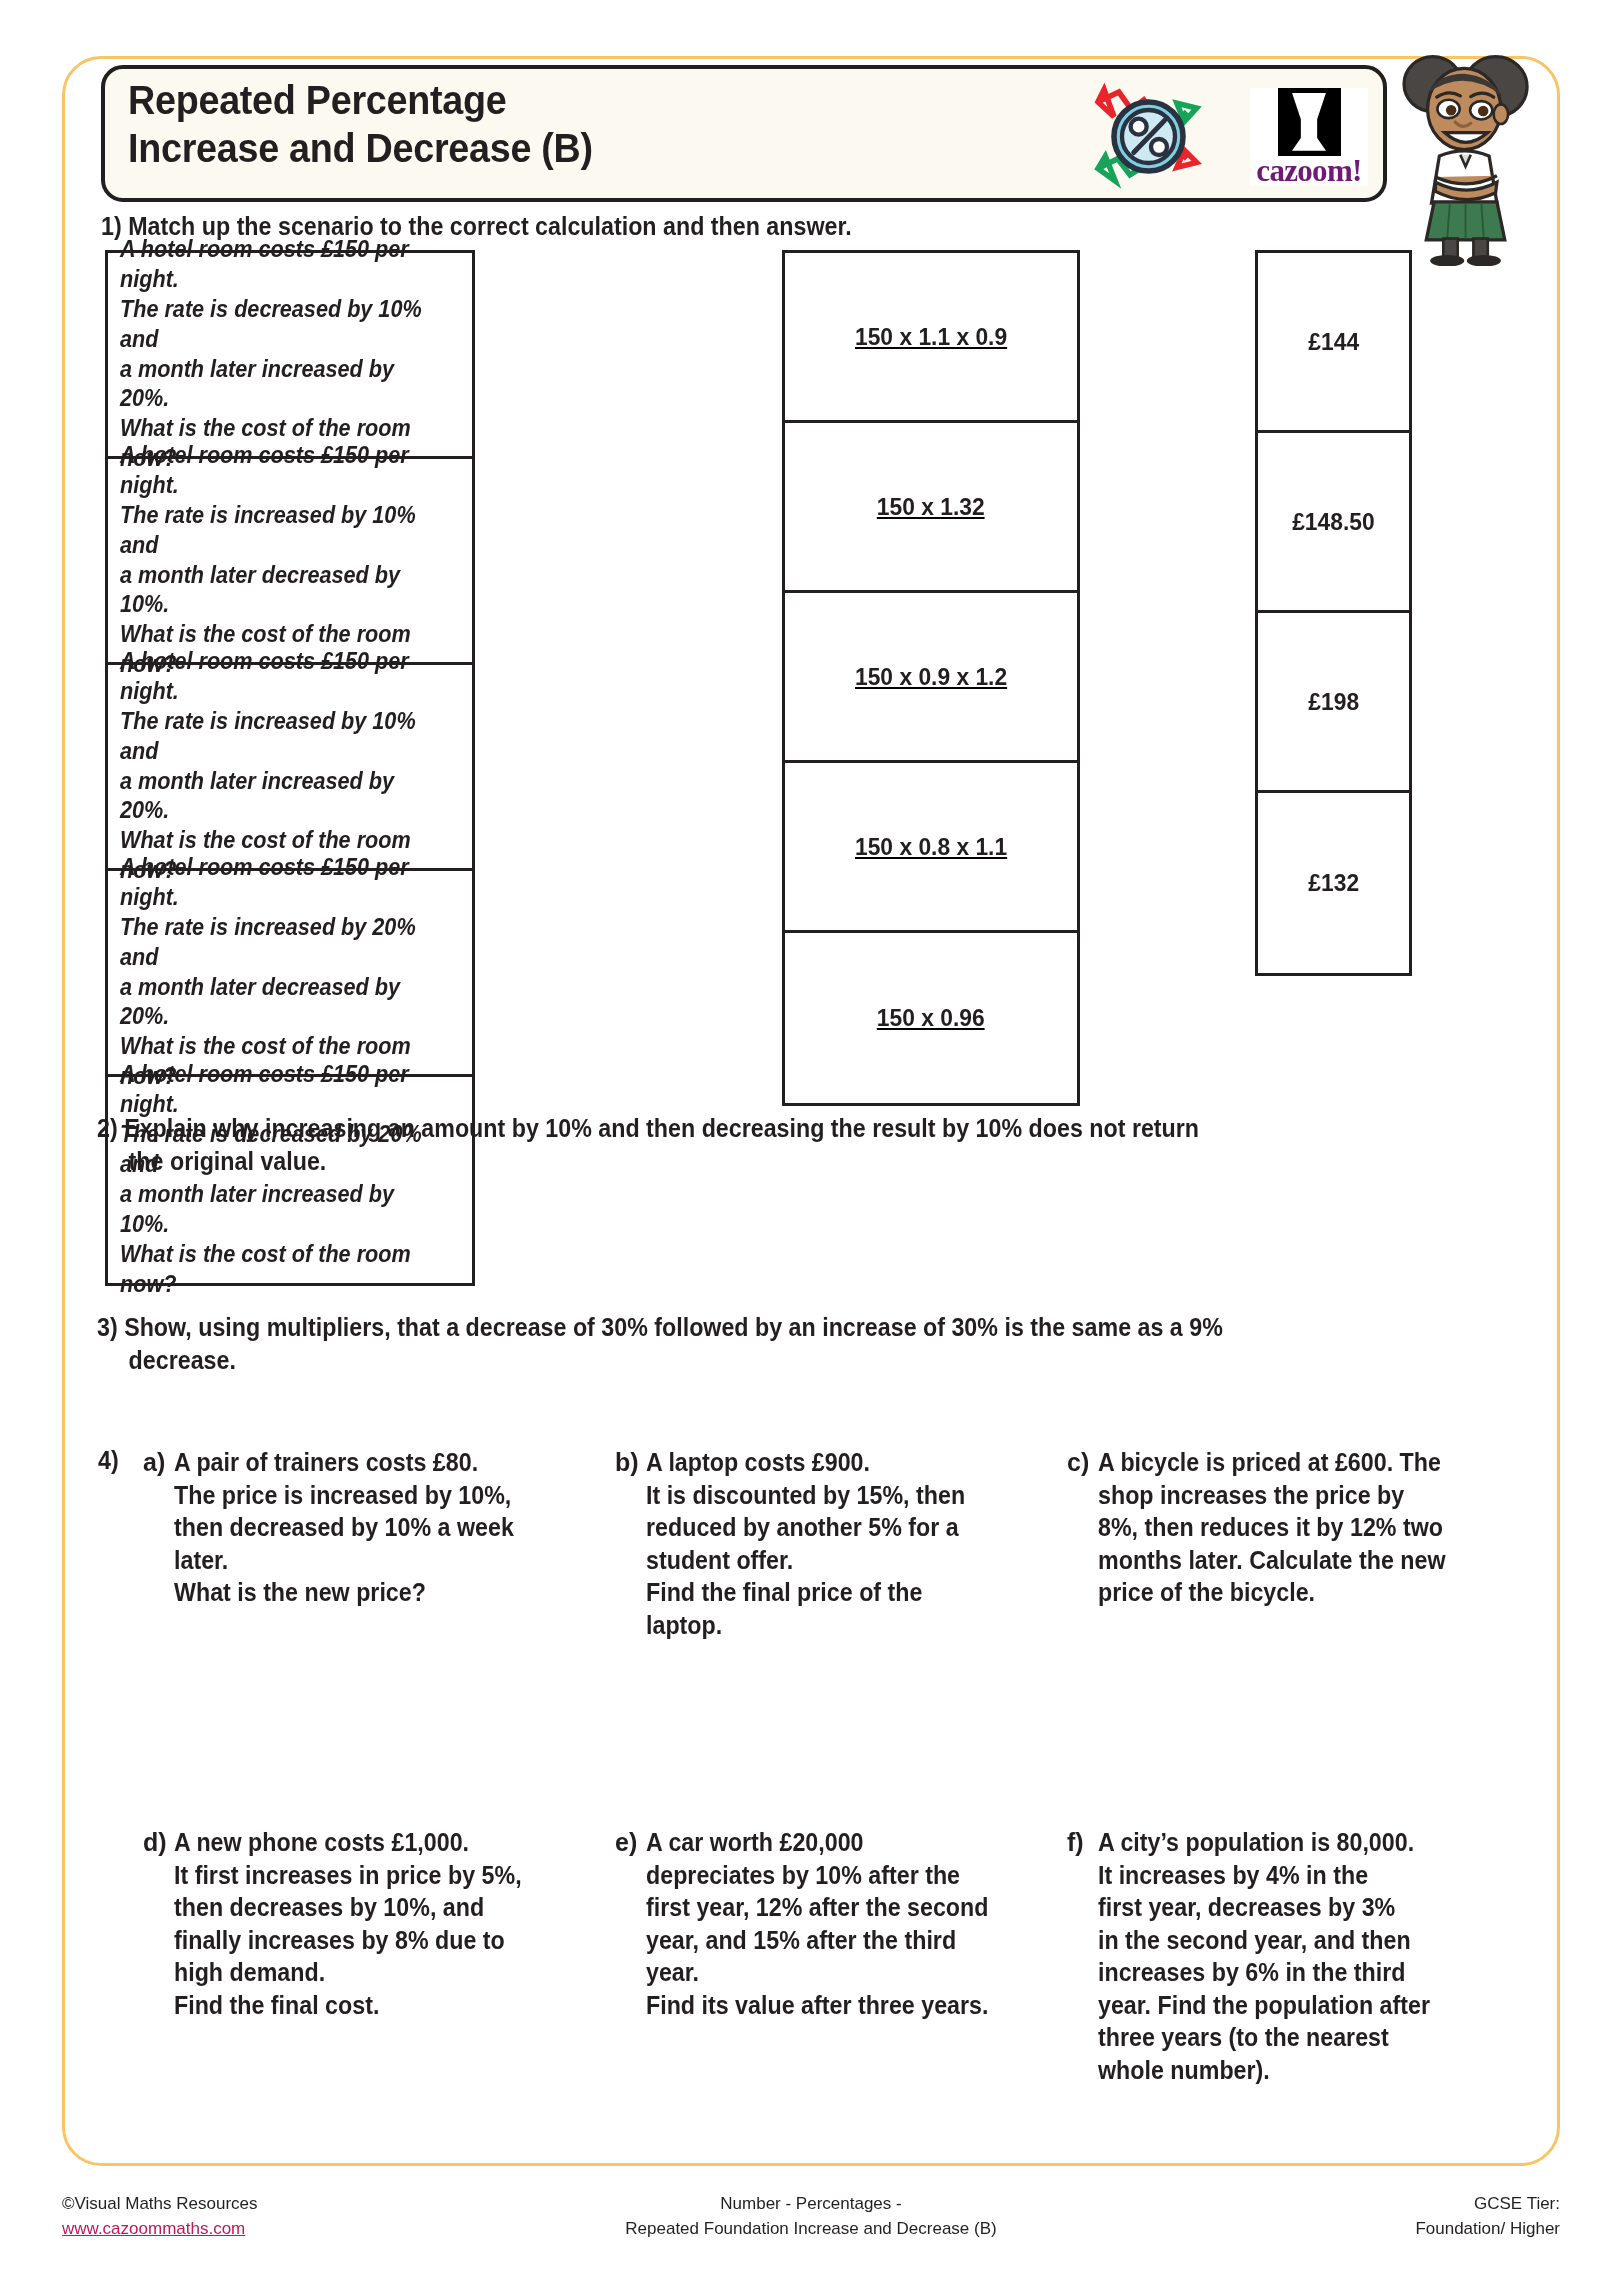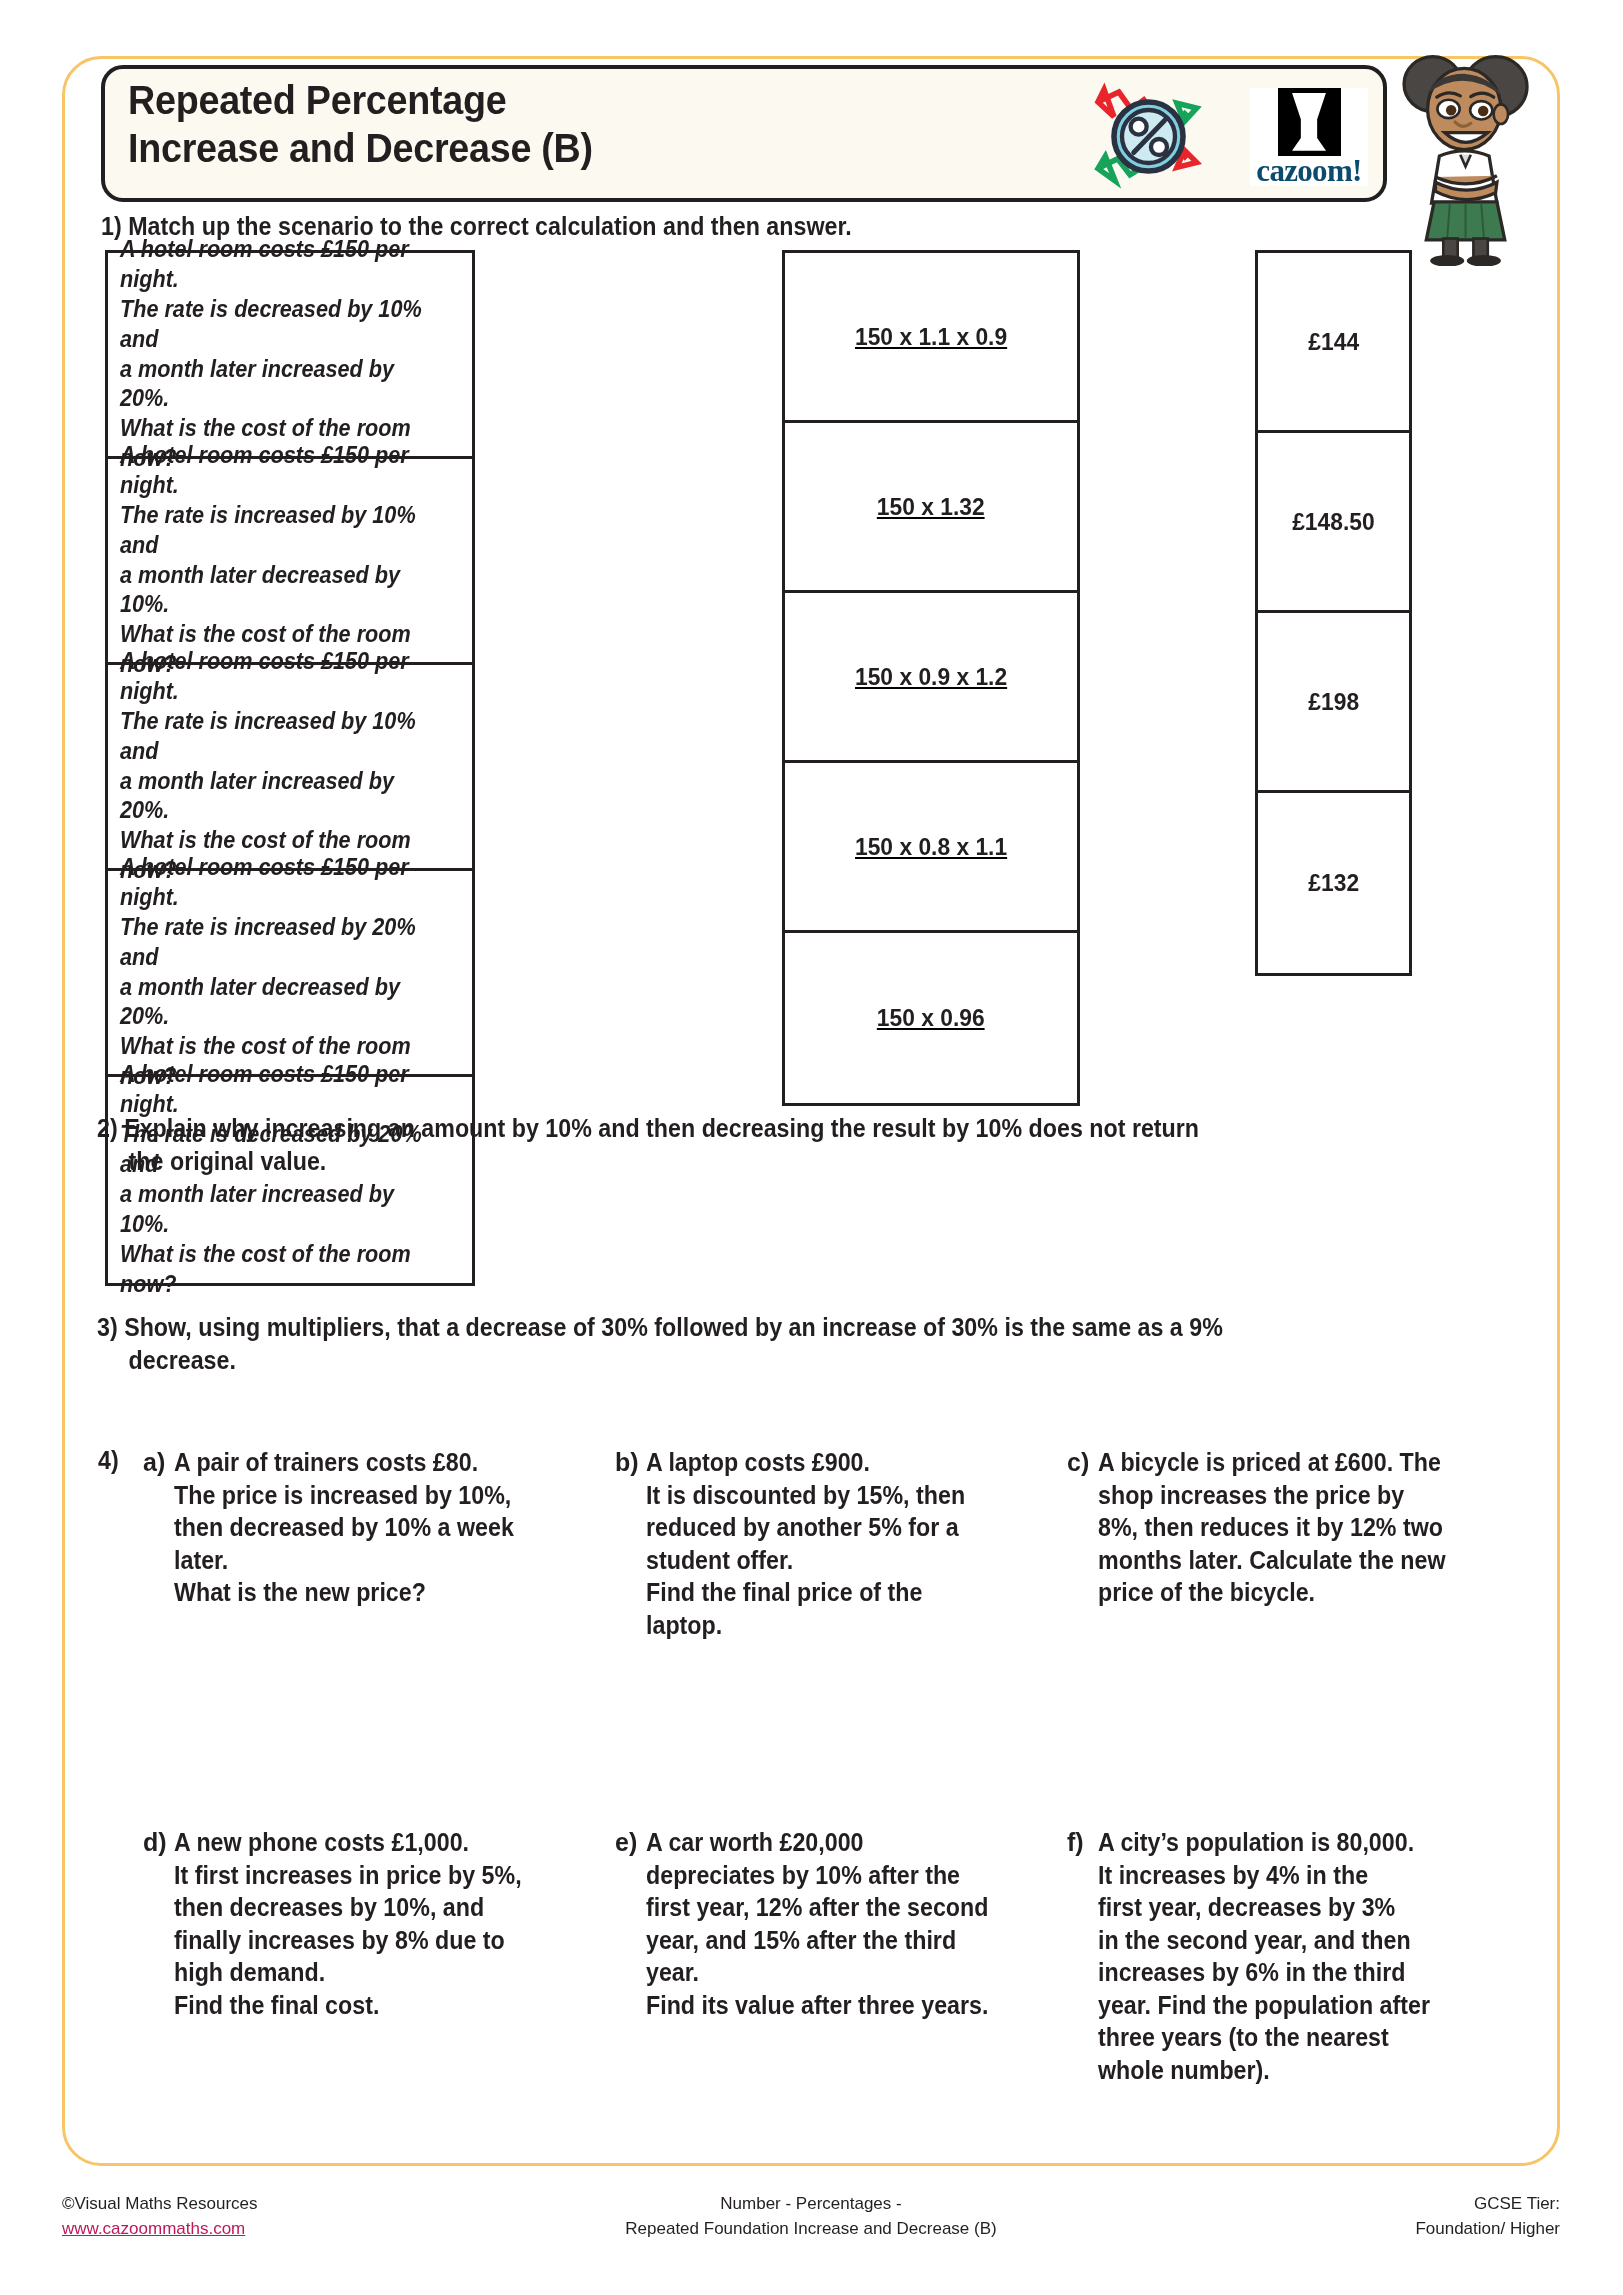--- a/index.html
+++ b/index.html
@@ -96,21 +96,21 @@
     width: 34px;
     height: 58px;
     background: #ffffff;
     clip-path: polygon(0% 0%, 100% 0%, 74% 46%, 74% 78%, 100% 100%, 0% 100%, 26% 78%, 26% 46%);
   }
   #cazoom-word {
     font-family: "Liberation Serif", serif;
     font-weight: bold;
     font-size: 31px;
     line-height: 29px;
-    color: #0c4a6e;
+    color: #701a75;
     letter-spacing: -0.7px;
   }
 
   
   #character {
     position: absolute;
     left: 1392px;
     top: 37px;
     width: 151px;
     height: 229px;

